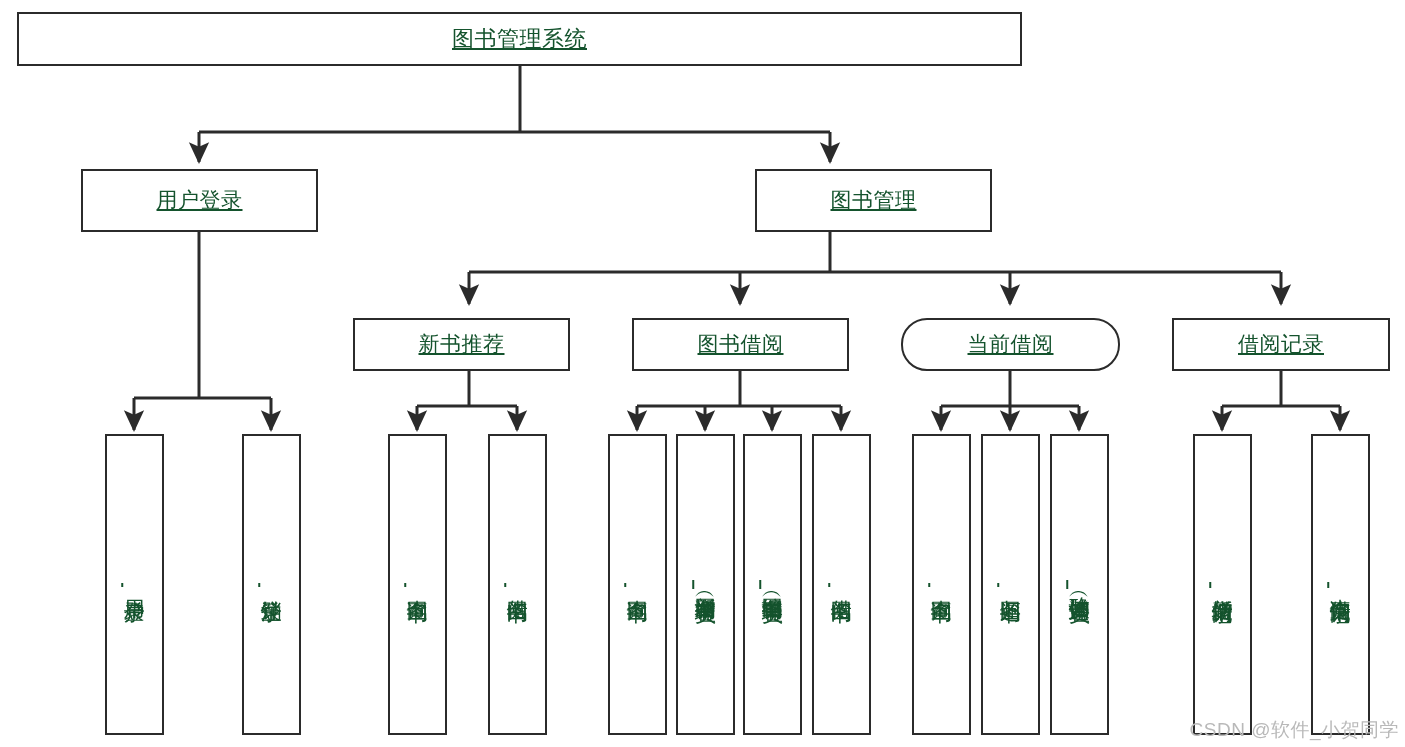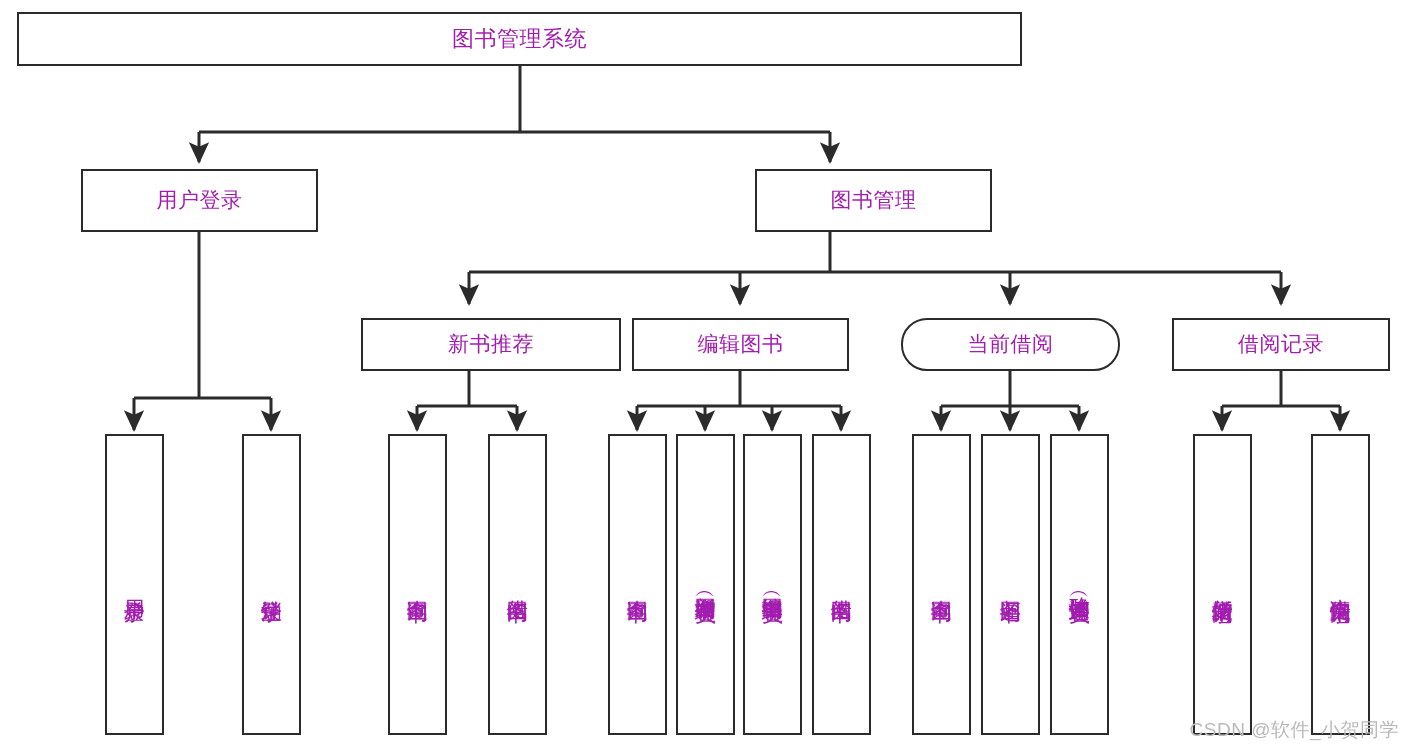--- a/index.html
+++ b/index.html
@@ -26,22 +26,23 @@
     pointer-events: none;
   }
   .node {
     position: absolute;
     box-sizing: border-box;
     background: #ffffff;
     border: 2.5px solid #2b2b2b;
     display: flex;
     align-items: center;
     justify-content: center;
-    color: #a21caf;
+    color: #14532d;
     z-index: 2;
+    text-decoration: underline;
   }
   .node .lbl {
     display: block;
     text-align: center;
     line-height: 1.18;
     letter-spacing: 0.5px;
     white-space: pre;
   }
   
   .node.h .lbl {
@@ -133,25 +134,25 @@
     <span class="lbl">图书管理系统</span>
   </div>
 
   <div class="node h" style="left:81px; top:169px; width:237px; height:63px;">
     <span class="lbl">用户登录</span>
   </div>
   <div class="node h" style="left:711px; top:169px; width:237px; height:63px;margin-left:44px;">
     <span class="lbl">图书管理</span>
   </div>
 
-  <div class="node h" style="left:361px; top:318px; width:260px; height:53px;">
+  <div class="node h" style="left:353px; top:318px; width:217px; height:53px;">
     <span class="lbl">新书推荐</span>
   </div>
   <div class="node h" style="left:632px; top:318px; width:217px; height:53px;">
-    <span class="lbl">编辑图书</span>
+    <span class="lbl">图书借阅</span>
   </div>
   <div class="node h" style="left:901px; top:318px; width:219px; height:53px;border-radius:26px;">
     <span class="lbl">当前借阅</span>
   </div>
   <div class="node h" style="left:1172px; top:318px; width:218px; height:53px;align-items:center;">
     <span class="lbl">借阅记录</span>
   </div>
 
   <div class="node v" style="left:105px; top:434px; width:59px; height:301px;">
     <span class="lbl">用户登录</span>

